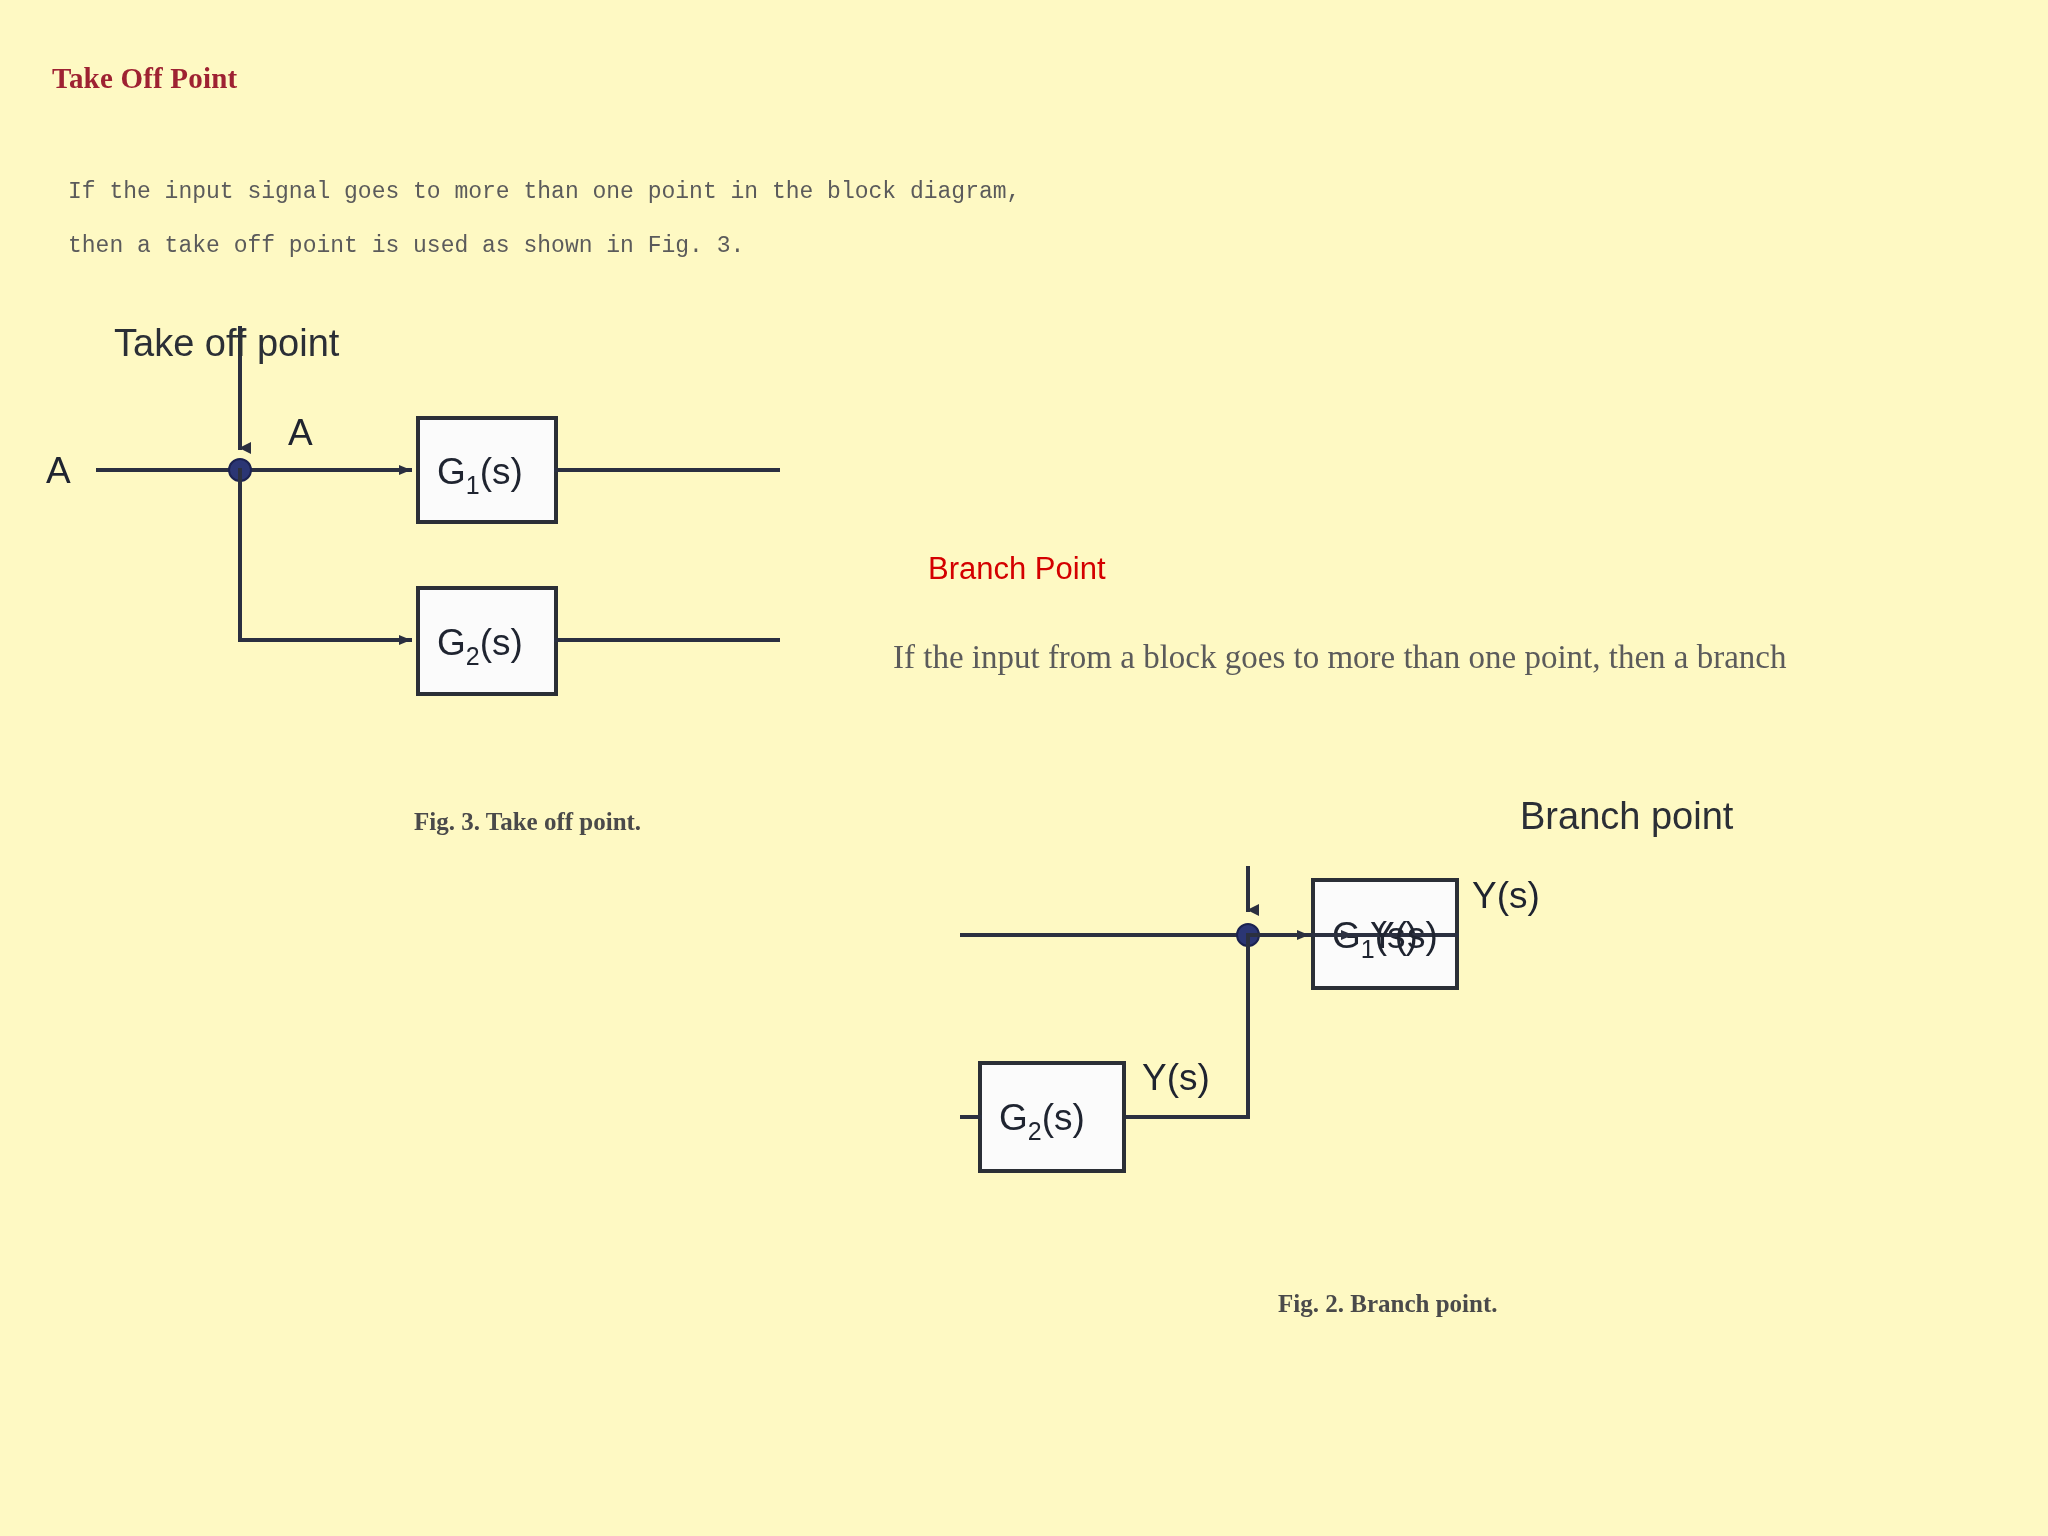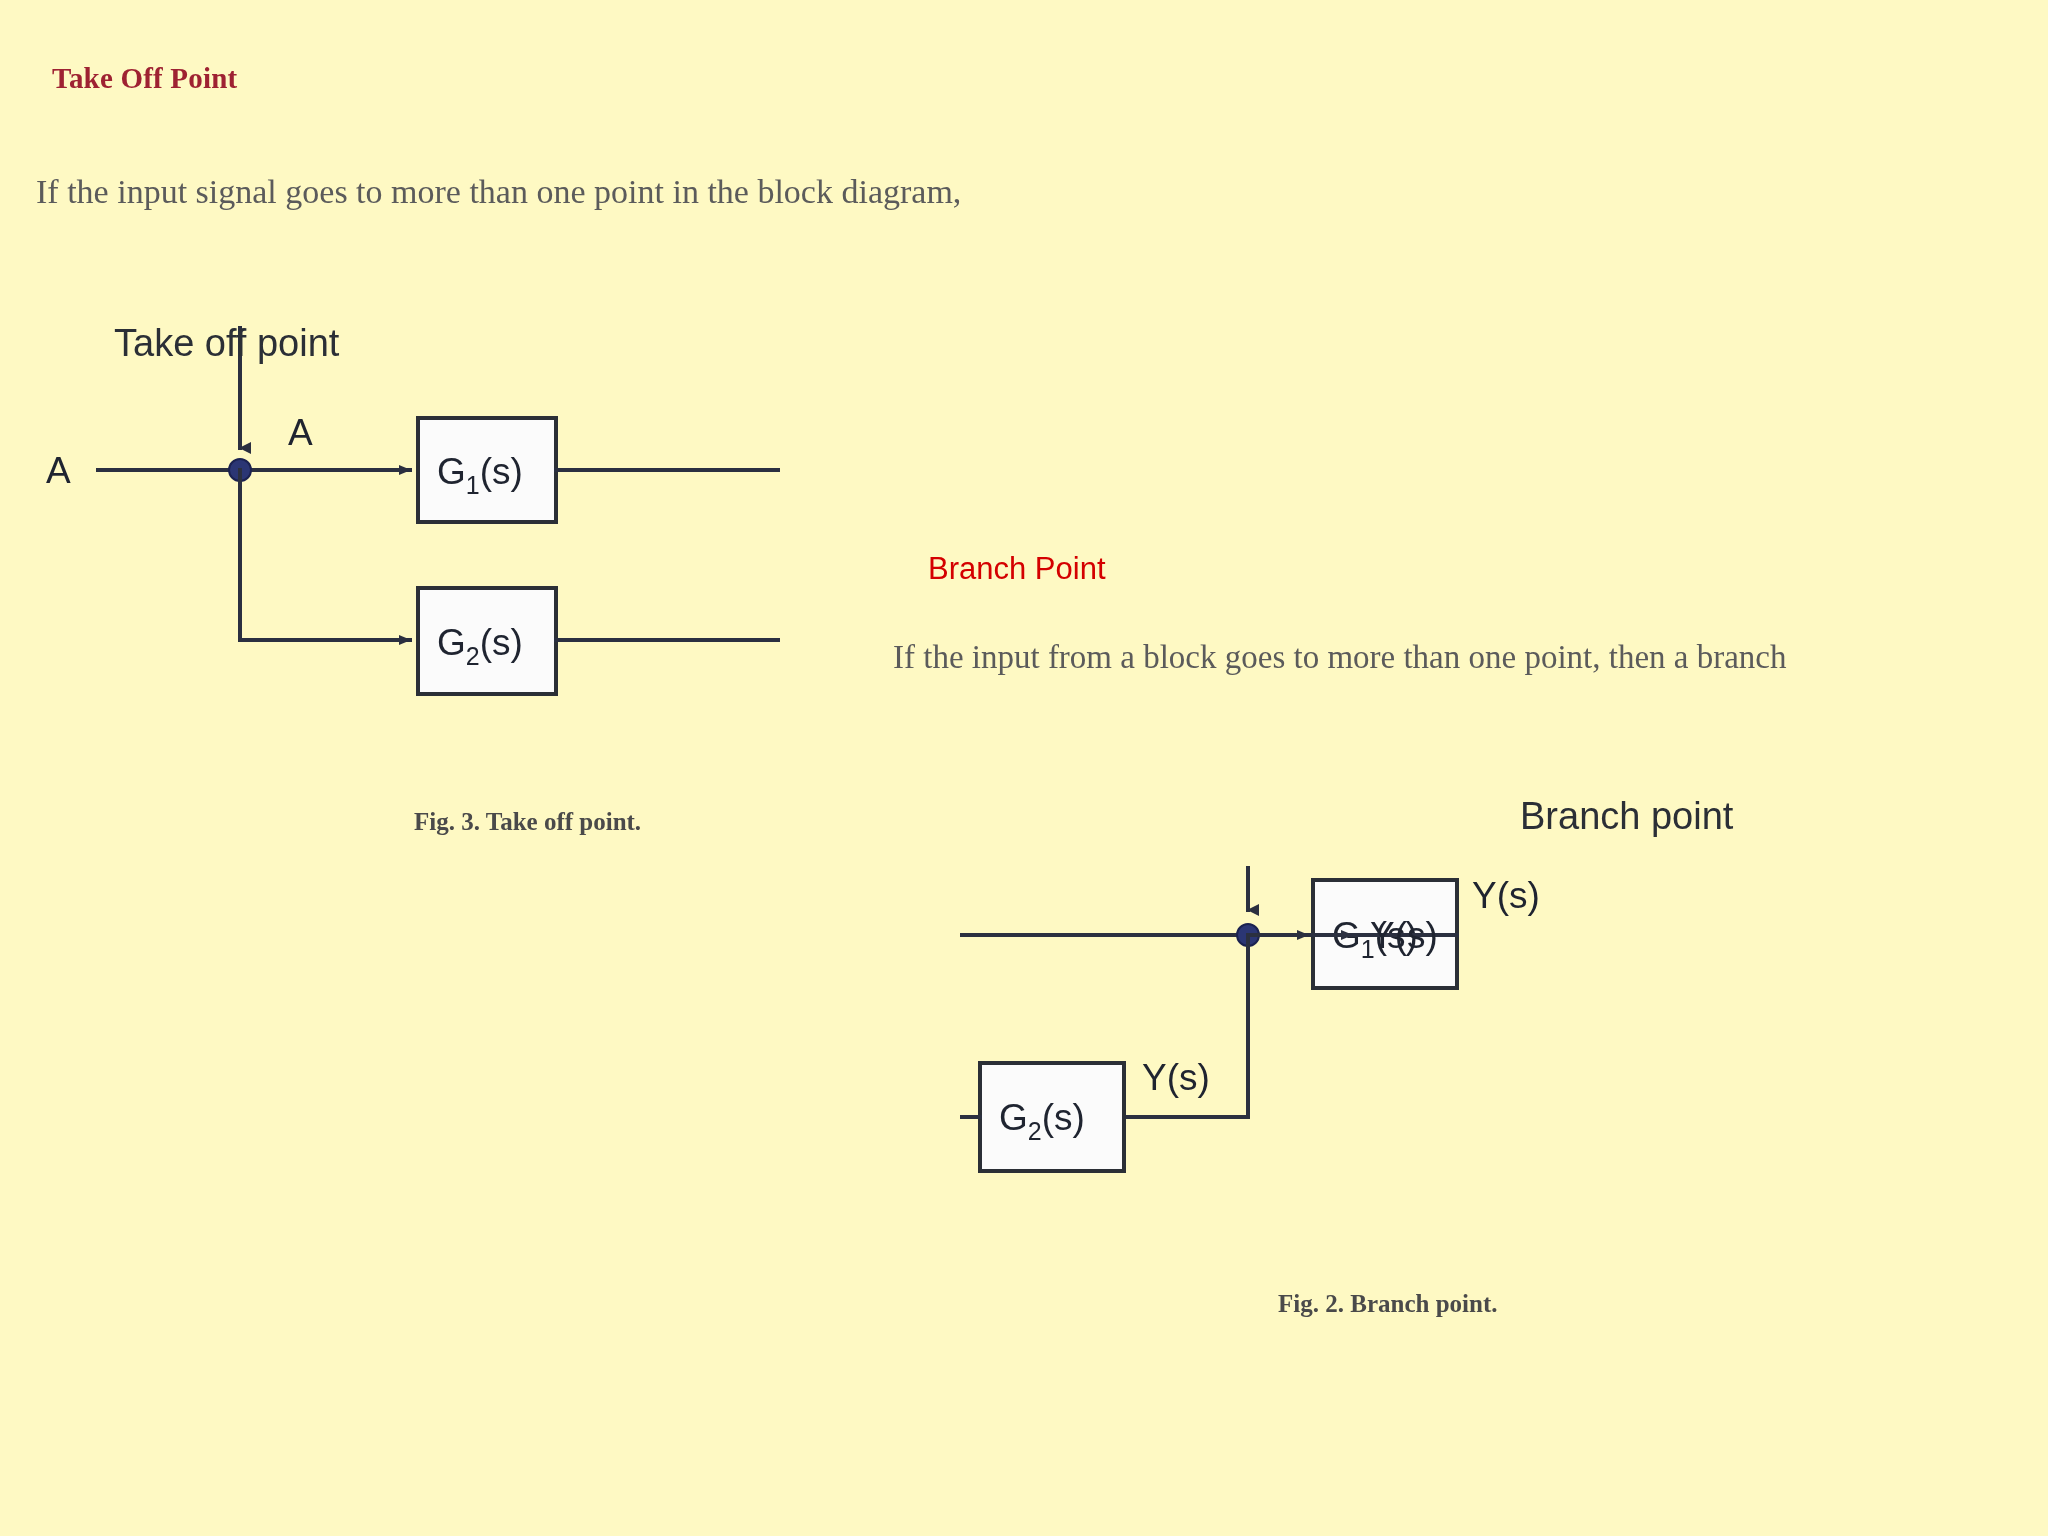--- a/index.html
+++ b/index.html
@@ -28,26 +28,27 @@
     left: 52px;
     top: 62px;
     font-size: 29px;
     font-weight: bold;
     color: #9e2232;
     letter-spacing: 0.2px;
     white-space: nowrap;
   }
   #takeoff-paragraph {
     position: absolute;
-    left: 36px;
+    left: 68px;
     top: 165px;
     width: 1050px;
-    font-size: 34px;
+    font-size: 23px;
     line-height: 54px;
     color: #5b5b5b;
+    font-family: Liberation Mono, monospace;
   }
   #takeoff-paragraph .line { display: block; white-space: nowrap; }
 
   
   #branch-heading {
     position: absolute;
     left: 928px;
     top: 551px;
     font-size: 31px;
     color: #d40000;
@@ -113,20 +114,21 @@
 </style>
 </head>
 <body>
 
 <div class="page">
 
   <div id="takeoff-heading">Take Off Point</div>
 
   <div id="takeoff-paragraph">
     <span class="line">If the input signal goes to more than one point in the block diagram,</span>
+    <span class="line">then a take off point is used as shown in Fig. 3.</span>
   </div>
 
   <div class="diagram" id="fig3-diagram">
     <svg width="780" height="520" viewBox="0 0 780 520" xmlns="http://www.w3.org/2000/svg">
       <defs>
         <marker id="arrowhead3" markerWidth="12" markerHeight="10" refX="11" refY="5" orient="auto" markerUnits="userSpaceOnUse">
           <path d="M0,0 L12,5 L0,10 Z" fill="#2b3040"></path>
         </marker>
         <marker id="arrowdown3" markerWidth="12" markerHeight="12" refX="6" refY="11" orient="auto" markerUnits="userSpaceOnUse">
           <path d="M0,0 L12,0 L6,12 Z" fill="#2b3040"></path>

